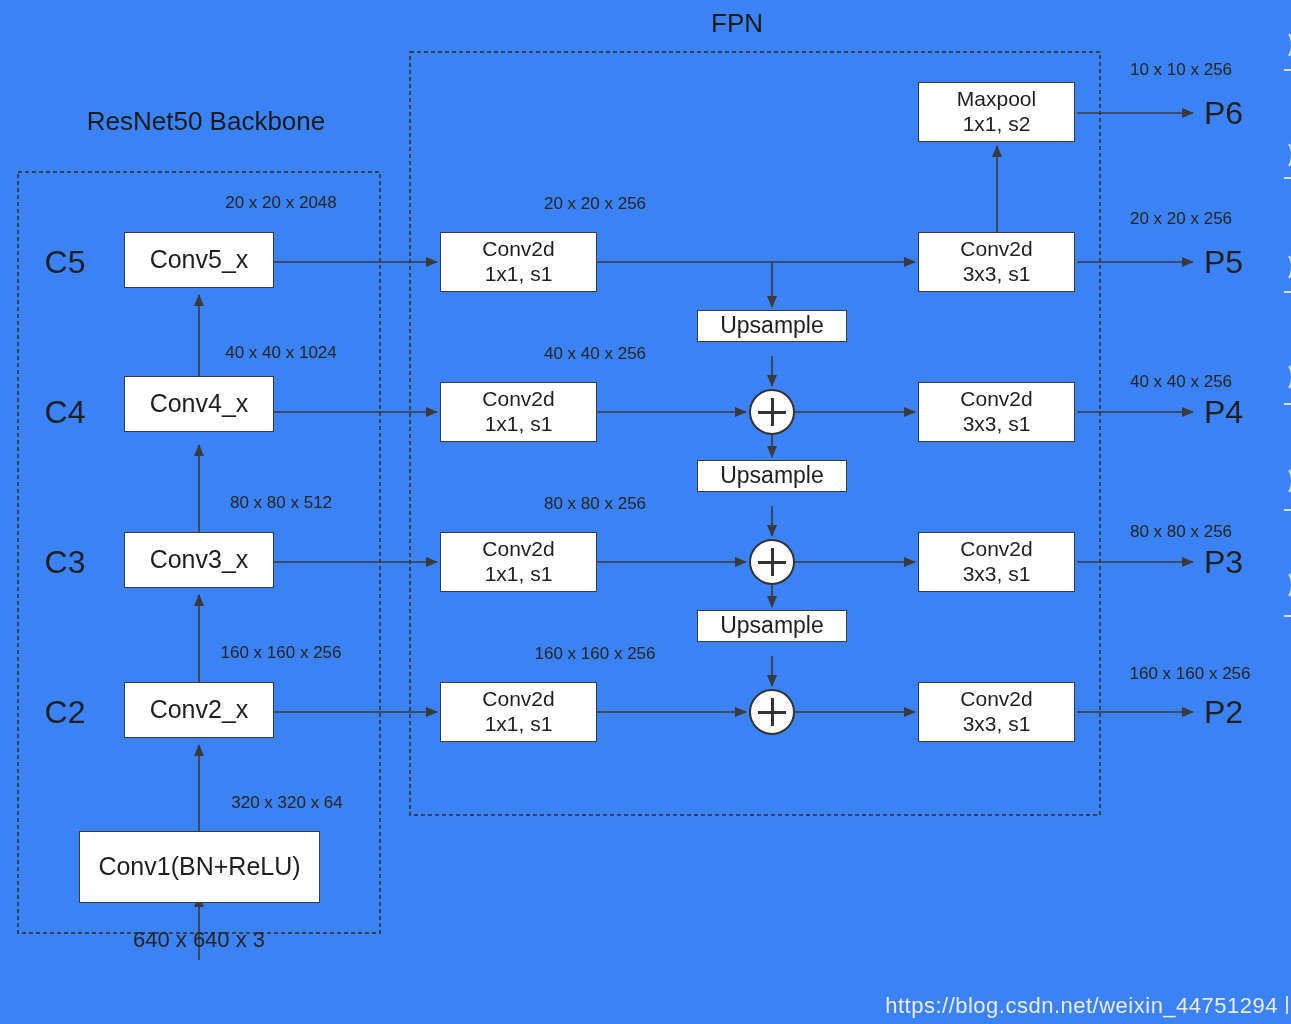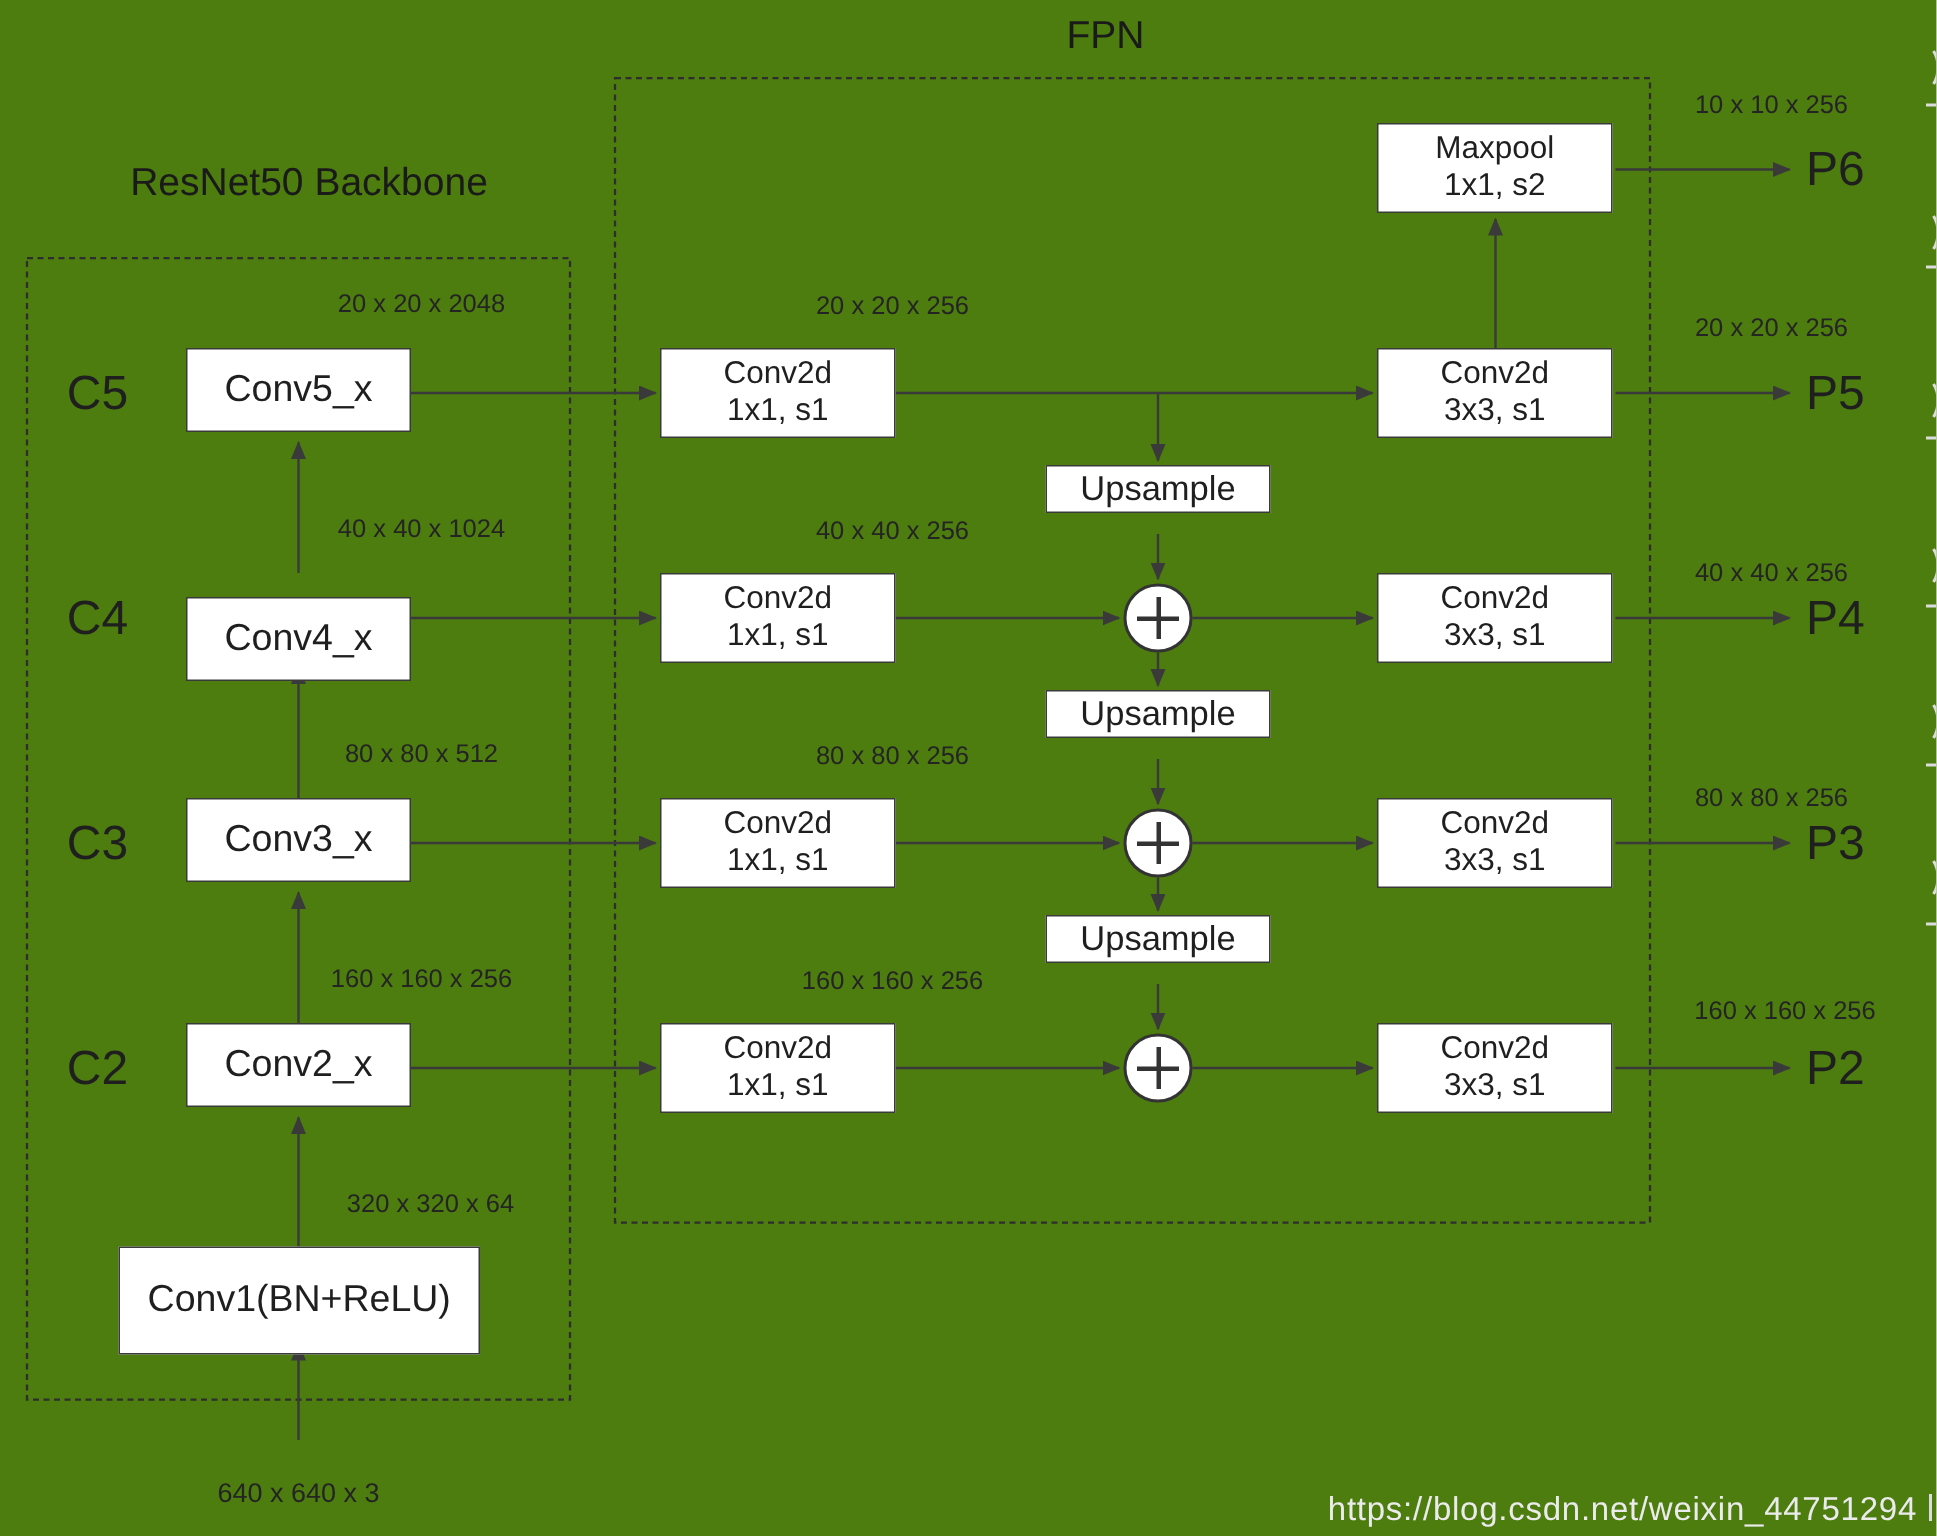--- a/index.html
+++ b/index.html
@@ -1,17 +1,17 @@
 <!DOCTYPE html>
 <html><head>
 <meta charset="utf-8">
 <style>
   html,body{margin:0;padding:0;background:#ffffff;}
   .canvas{
-    position:relative;width:1291px;height:1024px;background:#4d7c0f;
+    position:relative;width:1291px;height:1024px;background:#3b82f6;
     font-family:"Liberation Sans",sans-serif;color:#1f1f1f;overflow:hidden;
   }
   .wires{position:absolute;left:0;top:0;width:1291px;height:1024px;}
   .box{
     position:absolute;background:#ffffff;border:1.6px solid #3a3a3a;
     box-sizing:border-box;display:flex;flex-direction:column;
     align-items:center;justify-content:center;text-align:center;line-height:1.18;
   }
   .convx{left:124px;width:150px;height:56px;font-size:25px;}
   .stem{left:79px;top:831px;width:241px;height:72px;font-size:25px;}
@@ -105,39 +105,39 @@
   <div class="title" style="left:206px;top:106px">ResNet50 Backbone</div>
 
   <div class="stage-label" style="top:262px">C5</div>
   <div class="stage-label" style="top:412px">C4</div>
   <div class="stage-label" style="top:562px">C3</div>
   <div class="stage-label" style="top:712px">C2</div>
 
   <div class="box convx" style="top:232px">
       <span>Conv5_x</span>
     </div>
-  <div class="box convx" style="top:398px">
+  <div class="box convx" style="top:376px">
       <span>Conv4_x</span>
     </div>
   <div class="box convx" style="top:532px">
       <span>Conv3_x</span>
     </div>
   <div class="box convx" style="top:682px">
       <span>Conv2_x</span>
     </div>
   <div class="box stem">
       <span>Conv1(BN+ReLU)</span>
     </div>
 
   <div class="dim" style="left:281px;top:193px">20 x 20 x 2048</div>
   <div class="dim" style="left:281px;top:343px">40 x 40 x 1024</div>
   <div class="dim" style="left:281px;top:493px">80 x 80 x 512</div>
   <div class="dim" style="left:281px;top:643px">160 x 160 x 256</div>
   <div class="dim" style="left:287px;top:793px">320 x 320 x 64</div>
-  <div class="dim" style="left:199px;top:985px;font-size:18px">640 x 640 x 3</div>
+  <div class="dim" style="left:199px;top:927px;font-size:22px">640 x 640 x 3</div>
 
   <div class="box lateral" style="top:232px">
     <span>Conv2d</span>
     <span>1x1, s1</span>
   </div>
   <div class="box lateral" style="top:382px">
     <span>Conv2d</span>
     <span>1x1, s1</span>
   </div>
   <div class="box lateral" style="top:532px">

